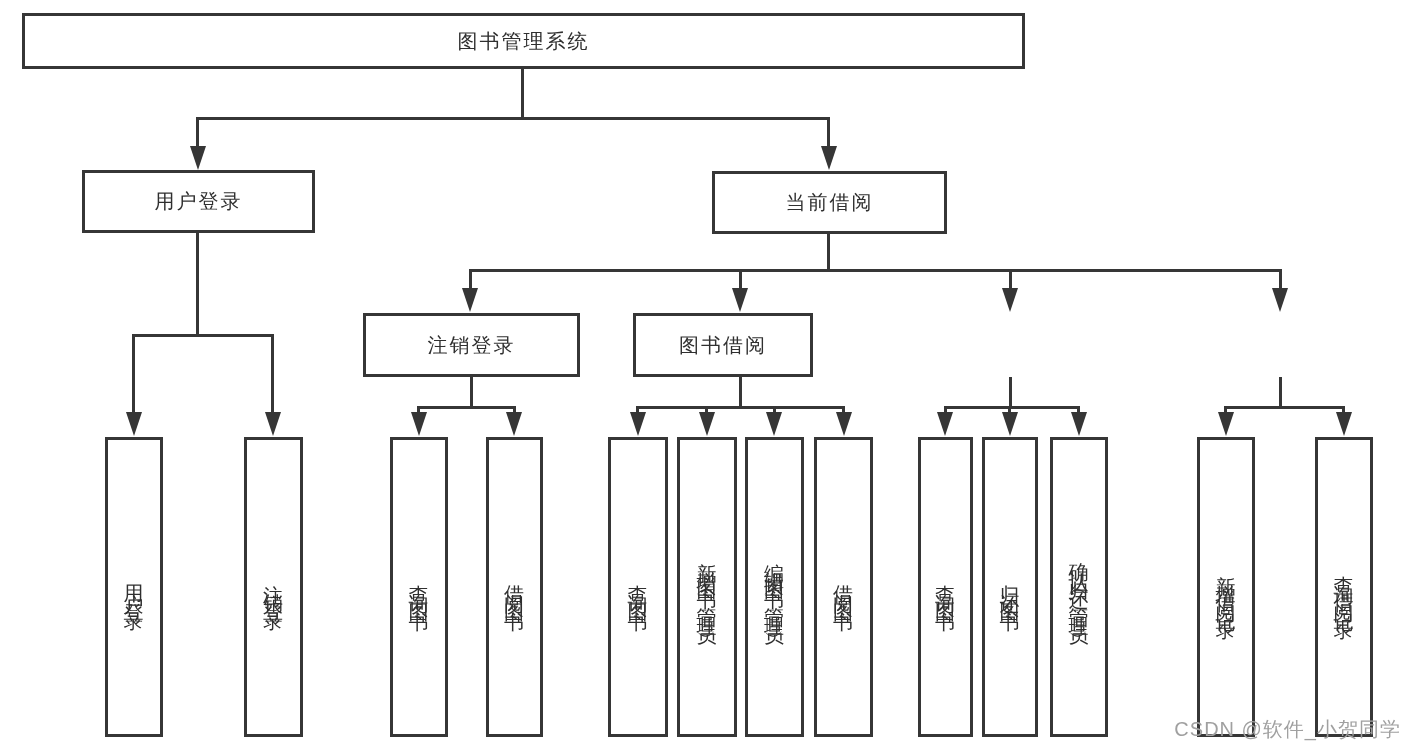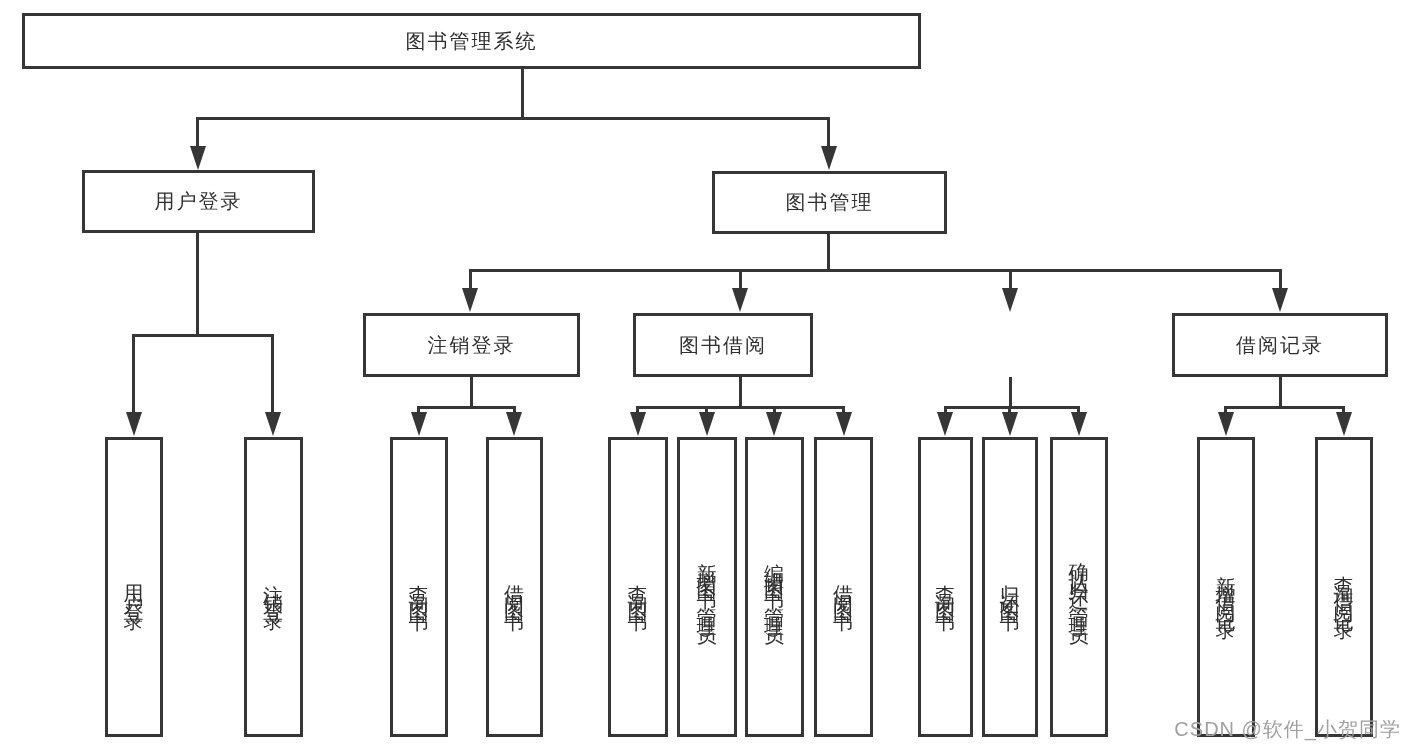--- a/index.html
+++ b/index.html
@@ -29,32 +29,31 @@
   .watermark{
     position:absolute;right:4px;bottom:4px;font-size:20px;color:#a0a0a0;
     letter-spacing:1px;white-space:nowrap;
   }
 </style>
 </head>
 <body>
 
 <div class="canvas">
 
-  <div class="box" style="left:22px;top:13px;width:899px;height:56px">图书管理系统</div>
+  <div class="box" style="left:22px;top:13px;width:1003px;height:56px">图书管理系统</div>
 
   <div class="box" style="left:82px;top:170px;width:233px;height:63px">用户登录</div>
 
-  <div class="box" style="left:712px;top:171px;width:235px;height:63px">图书管理</div>
+  <div class="box" style="left:712px;top:171px;width:235px;height:63px">当前借阅</div>
 
   <div class="box" style="left:363px;top:313px;width:217px;height:64px">注销登录</div>
 
   <div class="box" style="left:633px;top:313px;width:180px;height:64px">图书借阅</div>
 
 
-  <div class="box" style="left:1172px;top:313px;width:216px;height:64px">借阅记录</div>
 
   <div class="box leaf" style="left:105px;top:437px;width:58px;height:300px">
     <span class="vtext">用户登录</span>
   </div>
 
   <div class="box leaf" style="left:244px;top:437px;width:59px;height:300px">
     <span class="vtext">注销登录</span>
   </div>
 
   <div class="box leaf" style="left:390px;top:437px;width:58px;height:300px">

